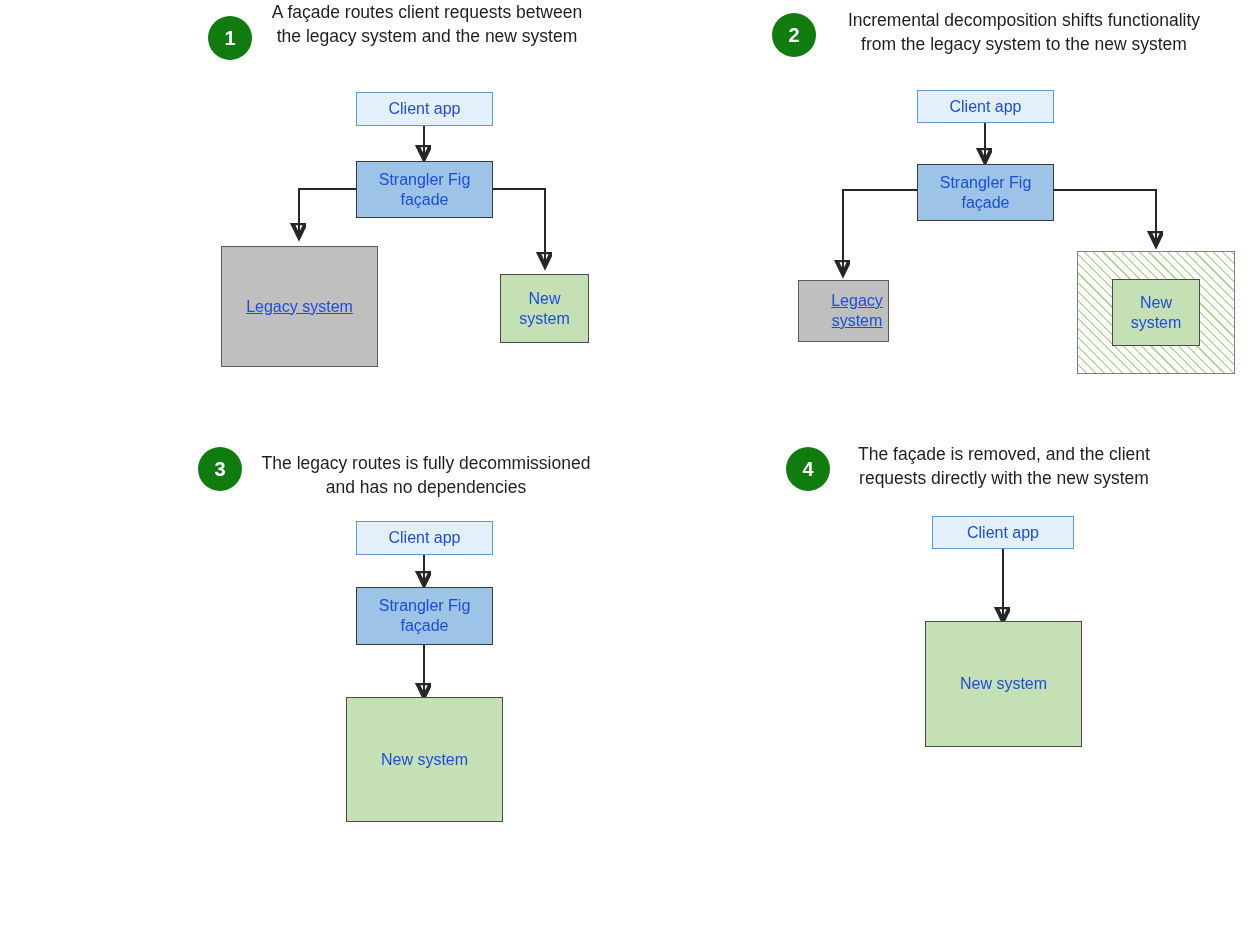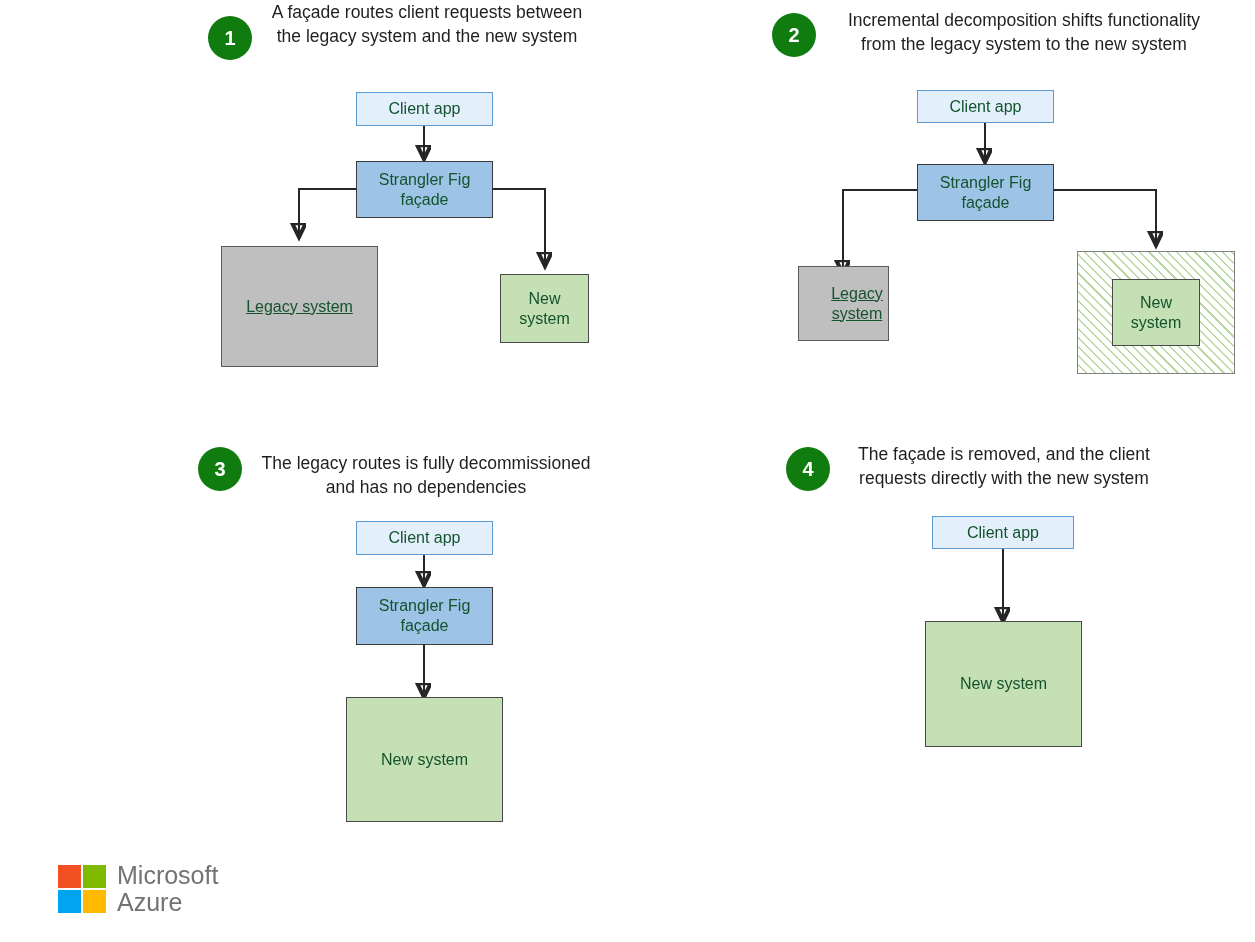--- a/index.html
+++ b/index.html
@@ -55,21 +55,21 @@
   
   .box {
     position: absolute;
     box-sizing: border-box;
     display: flex;
     align-items: center;
     justify-content: center;
     text-align: center;
     font-size: 16px;
     line-height: 1.25;
-    color: #14532d;
+    color: #1d4ed8;
     white-space: pre-line;
   }
   .box-client {
     background: #E3F0FC;
     border: 1.4px solid #5B9BD5;
   }
   .box-facade {
     background: #9DC3E6;
     border: 1.4px solid #3a3a3a;
   }
@@ -180,21 +180,21 @@
   </div>
 
   <div class="panel">
     <div class="step-badge" style="left:772px; top:13px;">2</div>
     <div class="step-caption" style="left:828px; top:9px; width:392px;text-align:center;">Incremental decomposition shifts functionality
 from the legacy system to the new system</div>
 
     <div class="box box-client" style="left:917px; top:90px; width:137px; height:33px;">Client app</div>
     <div class="box box-facade" style="left:917px; top:164px; width:137px; height:57px;">Strangler Fig
 façade</div>
-    <div class="box box-legacy" style="left:798px; top:266px; width:91px; height:75px;padding-left:27px;">Legacy
+    <div class="box box-legacy" style="left:798px; top:280px; width:91px; height:62px;padding-left:27px;">Legacy
 system</div>
 
     <div class="box box-hatched" style="left:1077px; top:251px; width:158px; height:123px;"></div>
     <div class="box box-new" style="left:1112px; top:279px; width:88px; height:67px;">New
 system</div>
   </div>
 
   <div class="panel">
     <div class="step-badge" style="left:198px; top:447px;">3</div>
     <div class="step-caption" style="left:252px; top:452px; width:348px;">The legacy routes is fully decommissioned
@@ -208,26 +208,14 @@
 
   <div class="panel">
     <div class="step-badge" style="left:786px; top:447px;">4</div>
     <div class="step-caption" style="left:842px; top:443px; width:324px;">The façade is removed, and the client
 requests directly with the new system</div>
 
     <div class="box box-client" style="left:932px; top:516px; width:142px; height:33px;">Client app</div>
     <div class="box box-new" style="left:925px; top:621px; width:157px; height:126px;">New system</div>
   </div>
 
-  <div class="ms-logo">
-    <div class="ms-squares">
-      <div class="ms-sq r"></div>
-      <div class="ms-sq g"></div>
-      <div class="ms-sq b"></div>
-      <div class="ms-sq y"></div>
-    </div>
-    <div class="ms-wordmark">
-      <div>Microsoft</div>
-      <div>Azure</div>
-    </div>
-  </div>
 
 </div>
 
 </body></html>

